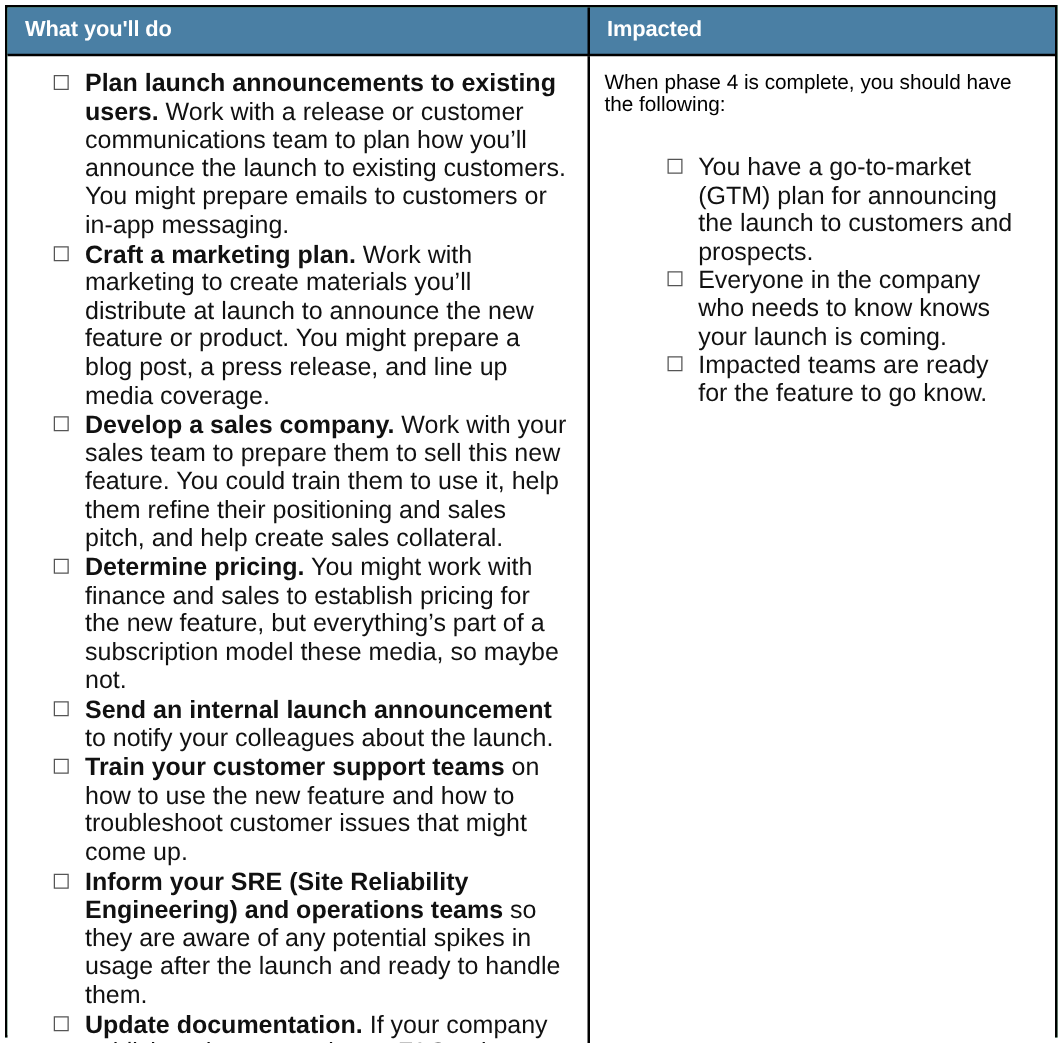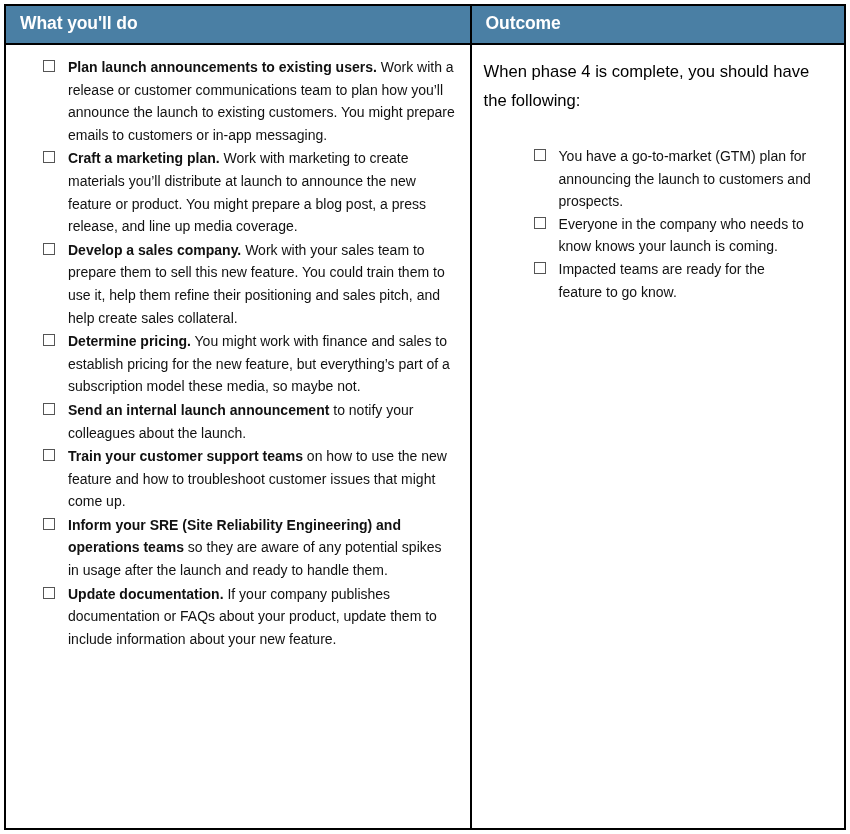--- a/index.html
+++ b/index.html
@@ -65,42 +65,42 @@
     padding: 0;
   }
 
   .left-pad  { padding: 11px 14px 10px 37px; }
   .right-pad { padding: 12px 16px 10px 12px; }
 
   li.check-item {
     position: relative;
     padding-left: 25px;
     margin: 0 0 1px 0;
-    font-size: 14px;
+    font-size: 20px;
     line-height: 22.6px;
     color: #111111;
   }
   li.check-item .box {
     position: absolute;
     left: 0;
     top: 4px;
     width: 12px;
     height: 12px;
     box-sizing: border-box;
     border: 1.6px solid #555555;
     background: #ffffff;
   }
   li.check-item .lead {
     font-weight: bold;
   }
 
   
   .intro {
     font-size: 16.6px;
-    line-height: 29px;
+    line-height: 18px;
     margin: 0 0 30px 0;
     padding-right: 6px;
   }
   ul.outcome-list {
     list-style: none;
     margin: 16px;
     padding: 0 0 0 34px;
   }
   ul.outcome-list li.check-item {
     padding-left: 25px;
@@ -112,21 +112,21 @@
 
 <div class="table-wrap">
   <table class="table">
     <colgroup>
       <col class="col-left">
       <col class="col-right">
     </colgroup>
     <thead>
       <tr>
         <th class="left-head">What you'll do</th>
-        <th class="right-head">Outcome</th>
+        <th class="right-head">Impacted</th>
       </tr>
     </thead>
     <tbody>
       <tr>
         <td class="cell-left">
           <div class="left-pad">
             <ul class="checklist">
 
               <li class="check-item">
                 <span class="box"></span>

